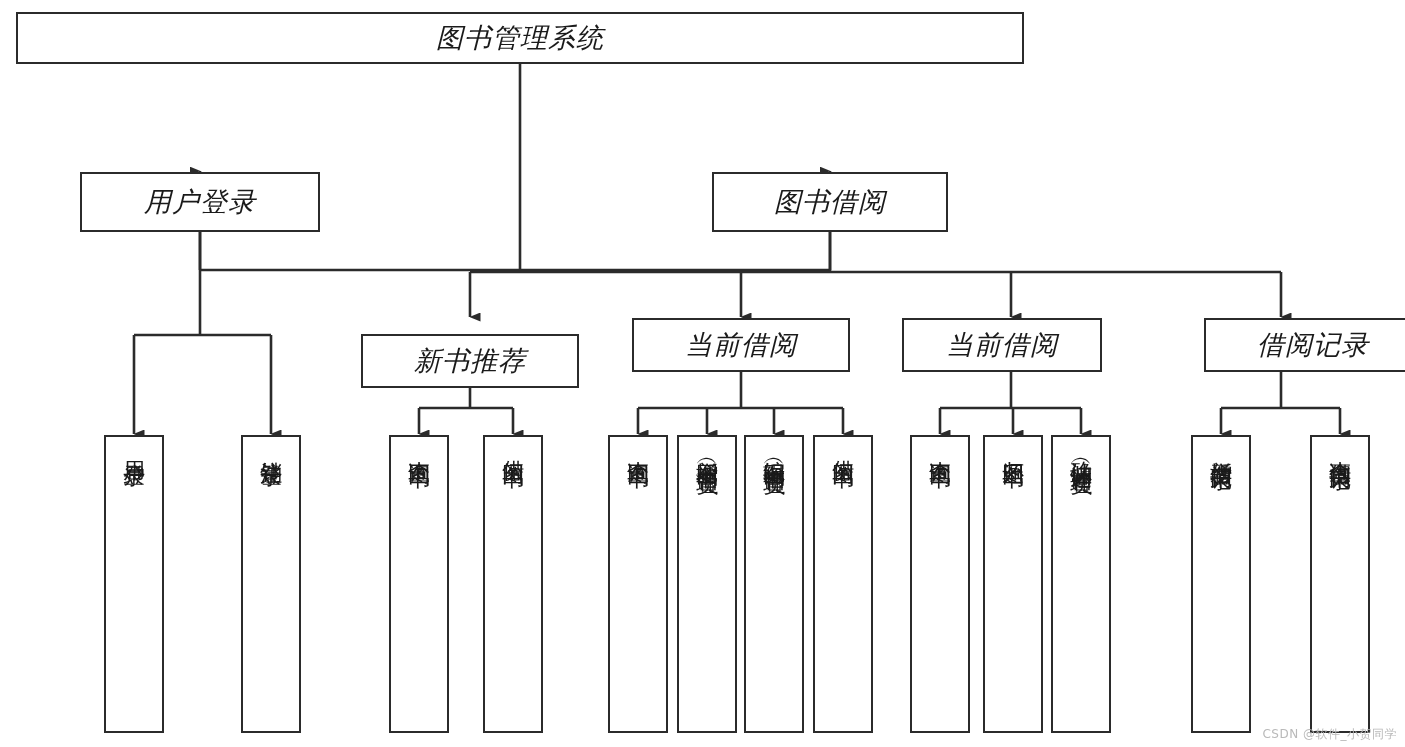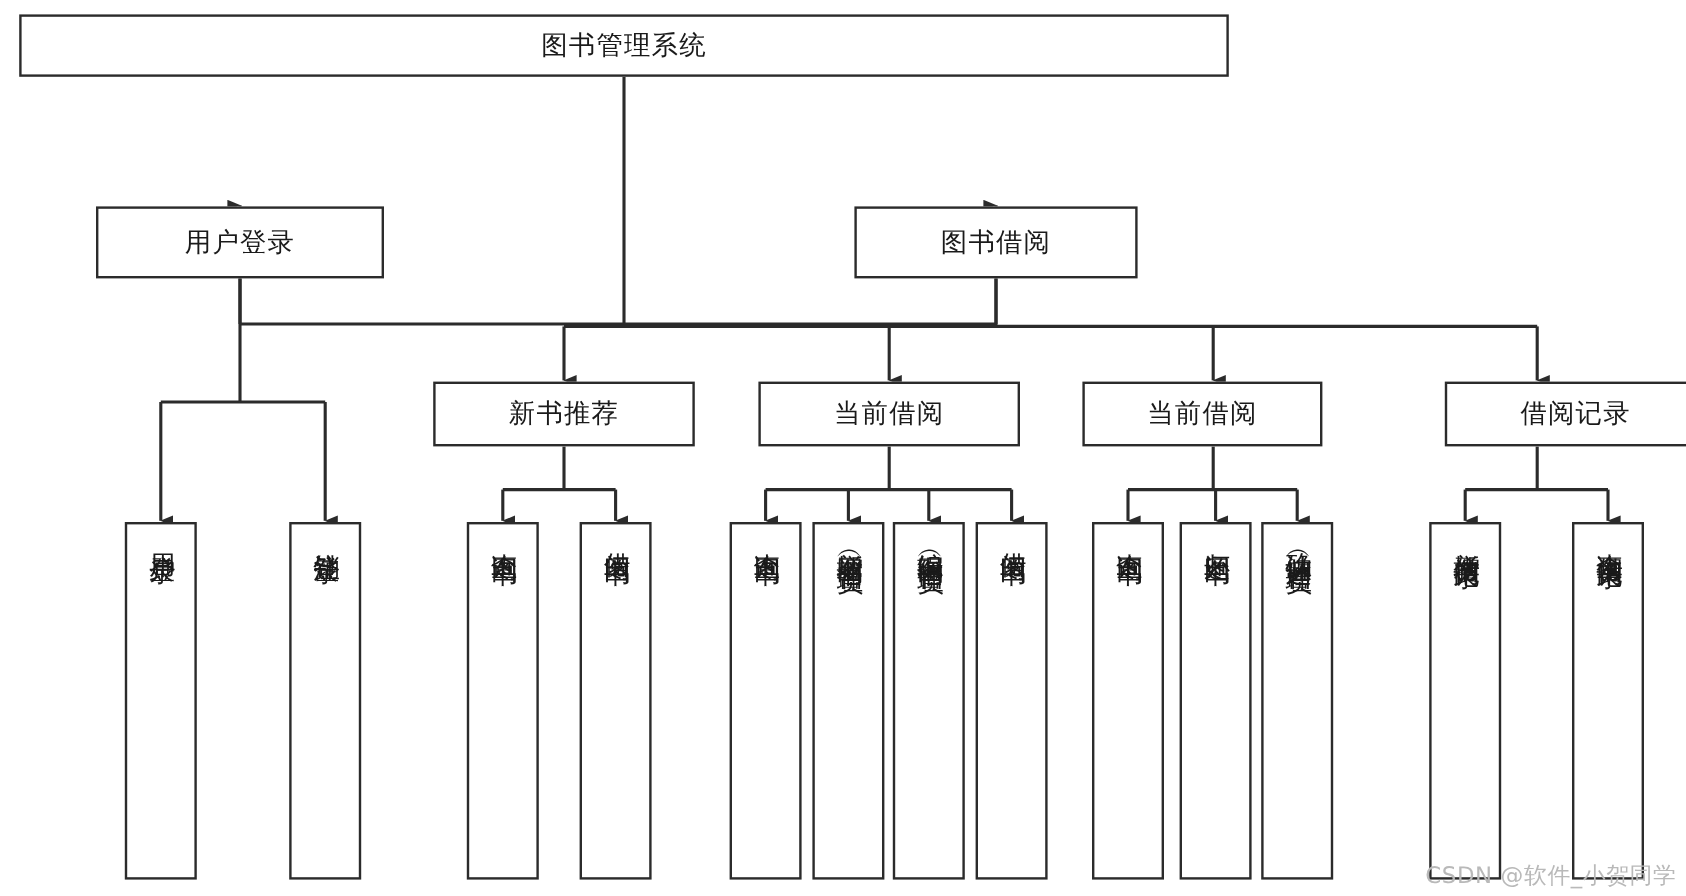--- a/index.html
+++ b/index.html
@@ -30,22 +30,23 @@
     position: absolute;
     box-sizing: border-box;
     background: #ffffff;
     border: 2px solid #2b2b2b;
     display: flex;
     align-items: center;
     justify-content: center;
     color: #1a1a1a;
   }
   .node.horizontal {
-    font-size: 22px;
+    font-size: 27px;
     letter-spacing: 1px;
+    font-style: italic;
   }
   .node.vertical {
     align-items: flex-start;
     justify-content: center;
     padding-top: 6px;
   }
   .vlabel {
     writing-mode: vertical-rl;
     text-orientation: upright;
     font-size: 22px;
@@ -54,21 +55,21 @@
     white-space: nowrap;
     color: #1a1a1a;
   }
   .hlabel {
     white-space: nowrap;
   }
   #watermark {
     position: absolute;
     right: 8px;
     bottom: 4px;
-    font-size: 19px;
+    font-size: 12px;
     color: #b9b9b9;
     letter-spacing: 0.5px;
     white-space: nowrap;
   }
 </style>
 </head>
 <body>
 
 <div id="diagram-root">
 
@@ -119,21 +120,21 @@
     <span class="hlabel">图书管理系统</span>
   </div>
 
   <div id="node-layer">
       <div class="node horizontal" style="left: 80px; top: 172px; width: 240px; height: 60px;">
         <span class="hlabel">用户登录</span>
       </div>
       <div class="node horizontal" style="left: 712px; top: 172px; width: 236px; height: 60px;">
         <span class="hlabel">图书借阅</span>
       </div>
-      <div class="node horizontal" style="left: 361px; top: 318px; width: 218px; height: 54px;">
+      <div class="node horizontal" style="left: 361px; top: 334px; width: 218px; height: 54px;">
         <span class="hlabel">新书推荐</span>
       </div>
       <div class="node horizontal" style="left: 632px; top: 318px; width: 218px; height: 54px;">
         <span class="hlabel">当前借阅</span>
       </div>
       <div class="node horizontal" style="left: 902px; top: 318px; width: 200px; height: 54px;">
         <span class="hlabel">当前借阅</span>
       </div>
       <div class="node horizontal" style="left: 1172px; top: 318px; width: 218px; height: 54px; margin-left: 32px;">
         <span class="hlabel">借阅记录</span>

